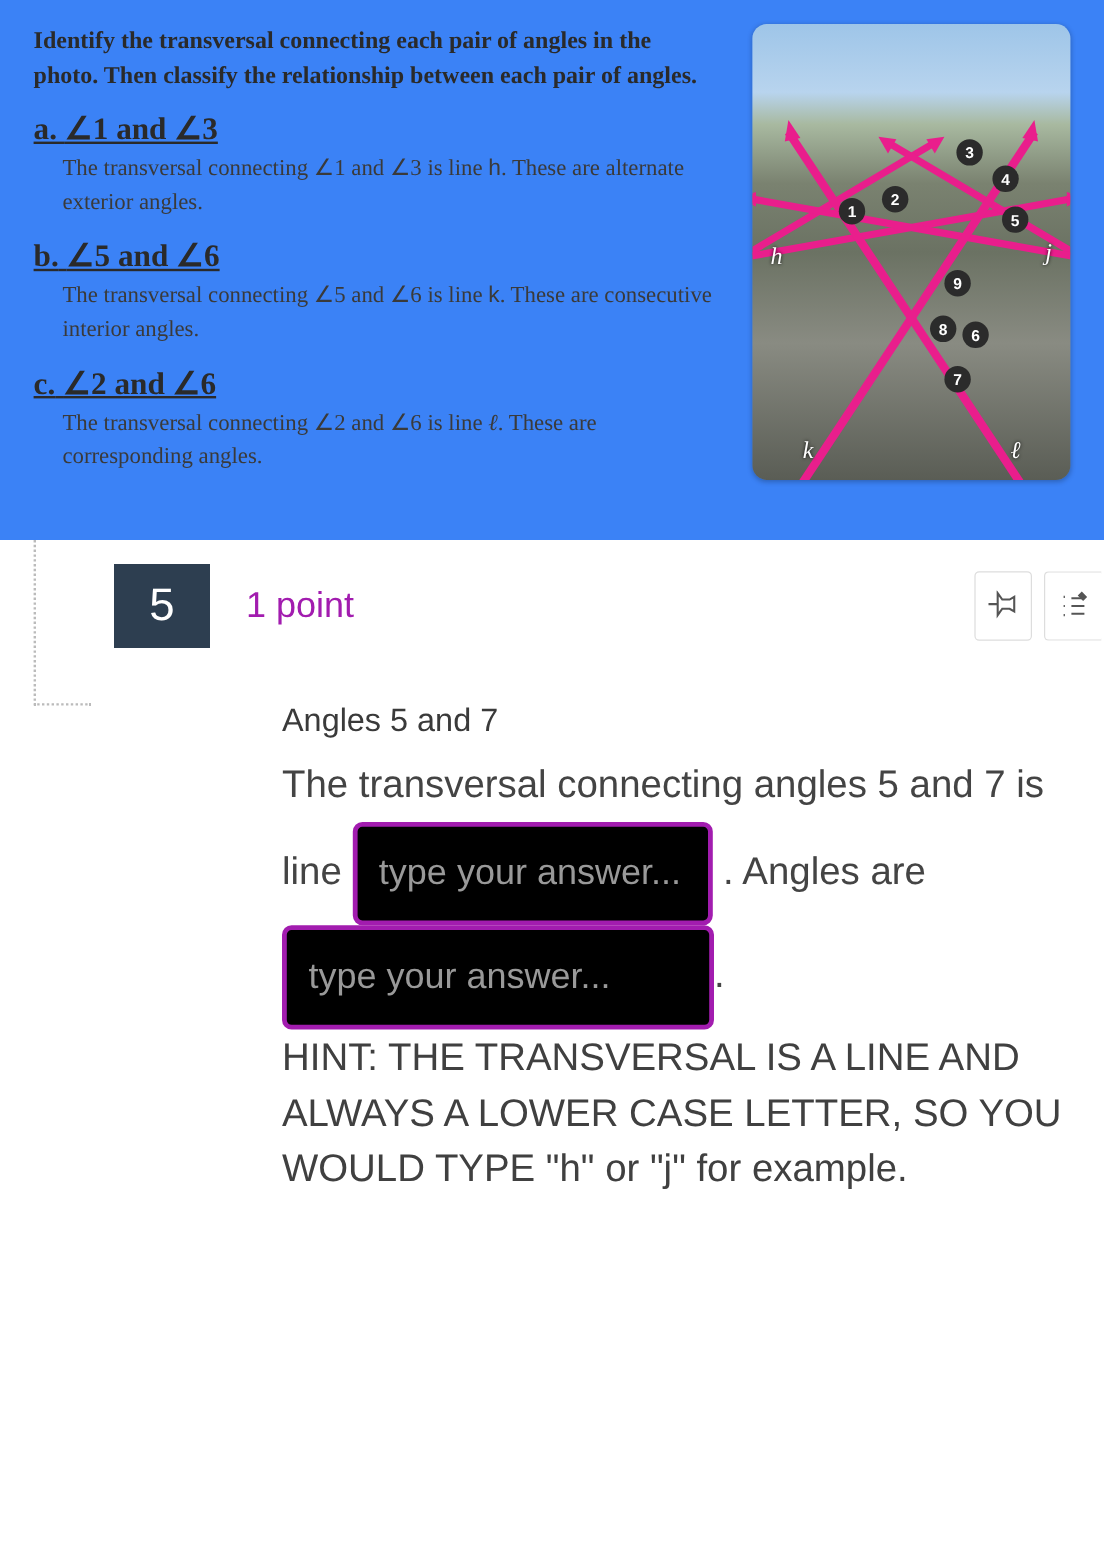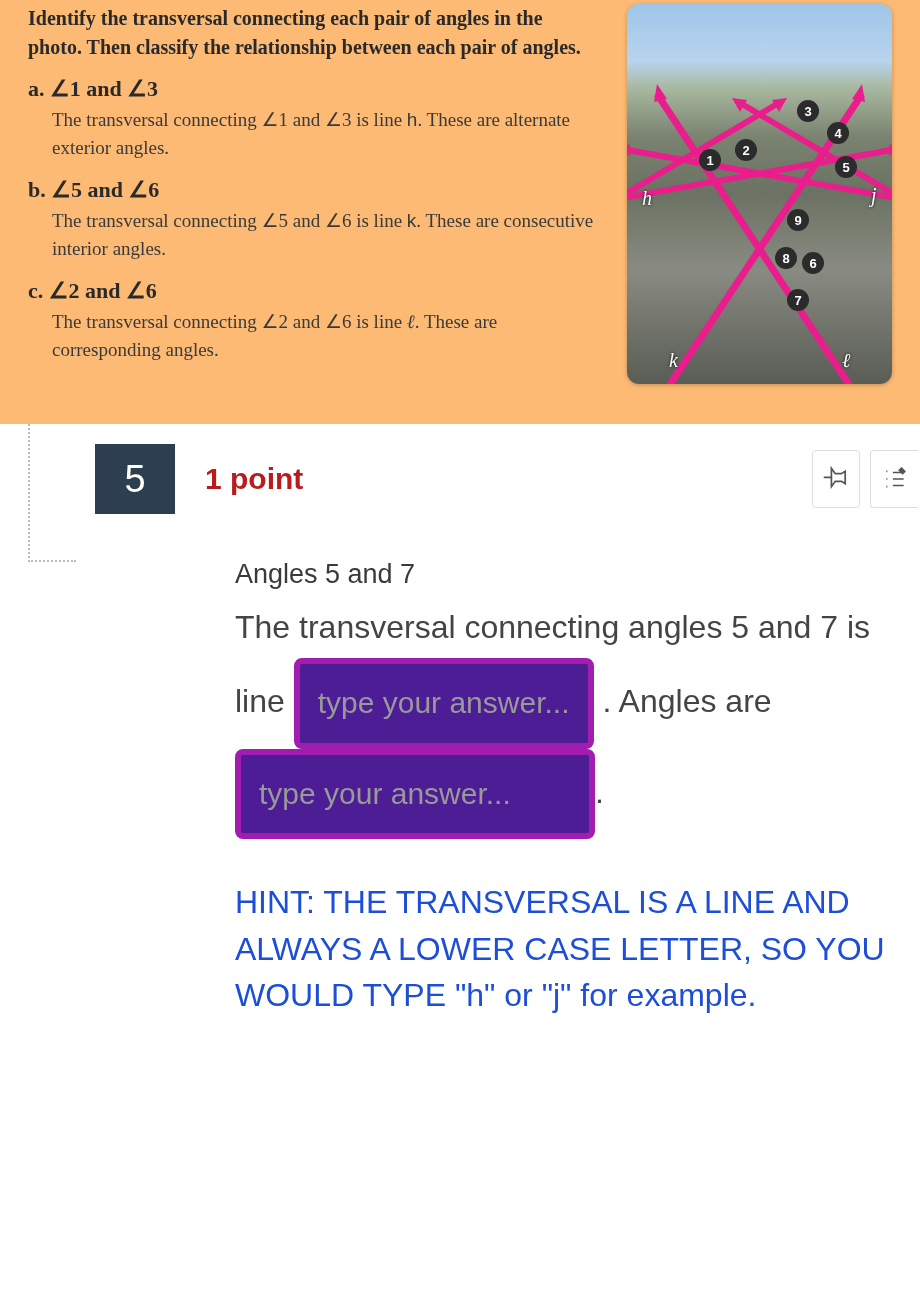--- a/index.html
+++ b/index.html
@@ -1,41 +1,41 @@
 <!DOCTYPE html>
 <html><head>
 <meta charset="utf-8">
 <style>
 * { margin: 0; padding: 0; box-sizing: border-box; }
 body { font-family: Georgia, 'Times New Roman', serif; background: #fff; width: 920px; }
-.worked-example { padding: 4px 28px 40px 28px; background: #fdba74; display: flex; gap: 32px; }
+.worked-example { padding: 20px 28px 40px 28px; background: #3b82f6; display: flex; gap: 32px; }
 .example-text { flex: 1; }
 .example-prompt { font-weight: bold; color: #2a2a2a; font-size: 20px; line-height: 1.45; margin-bottom: 14px; }
 .example-item { margin-bottom: 16px; }
-.example-label { font-weight: bold; font-size: 22px; color: #2a2a2a; }
+.example-label { font-weight: bold; font-size: 26px; color: #2a2a2a; text-decoration: underline; }
 .example-body { font-size: 19px; color: #3a3a3a; margin-top: 4px; margin-left: 24px; line-height: 1.45; }
 .sans { font-family: Arial, Helvetica, sans-serif; }
 .ital { font-style: italic; font-family: 'Times New Roman', serif; }
 .photo-wrap { width: 265px; height: 380px; border-radius: 12px; background: linear-gradient(to bottom, #9ec5e8 0%, #b8d4ee 15%, #a8b9a0 22%, #7a8270 35%, #6b7263 50%, #898b82 70%, #5a5d55 100%); position: relative; overflow: hidden; flex-shrink: 0; box-shadow: 0 1px 4px rgba(0,0,0,0.25); }
 .photo-wrap svg { position: absolute; top: 0; left: 0; }
 .angle-num { position: absolute; width: 22px; height: 22px; background: #2b2b2b; color: #fff; border-radius: 50%; font-size: 13px; font-weight: bold; display: flex; align-items: center; justify-content: center; font-family: Arial, sans-serif; }
 .line-lbl { position: absolute; color: #fff; font-style: italic; font-size: 20px; font-family: 'Times New Roman', serif; text-shadow: 0 0 3px #000; }
 .question-block { padding: 20px 0 30px 20px; font-family: 'Helvetica Neue', Arial, sans-serif; position: relative; }
 .connector { position: absolute; left: 28px; top: 0; width: 48px; height: 138px; border-left: 2px dotted #bbb; border-bottom: 2px dotted #bbb; }
 .q-header { display: flex; align-items: center; margin-left: 75px; }
 .q-num { background: #2d3e50; color: #fff; width: 80px; height: 70px; display: flex; align-items: center; justify-content: center; font-size: 38px; font-weight: 300; }
-.q-points { color: #b91c1c; font-size: 30px; margin-left: 30px; font-weight: 700; }
+.q-points { color: #a21caf; font-size: 30px; margin-left: 30px; font-weight: 400; }
 .q-actions { margin-left: auto; display: flex; gap: 10px; padding-right: 2px; }
 .act-btn { width: 48px; height: 58px; border: 1px solid #ddd; border-radius: 4px; background: #fff; display: flex; align-items: center; justify-content: center; color: #555; }
 .q-body { margin-left: 215px; margin-top: 45px; padding-right: 10px; }
 .q-title { font-size: 27px; color: #3a3a3a; font-weight: 400; margin-bottom: 6px; }
 .q-text { font-size: 32px; color: #444; line-height: 1.95; font-weight: 300; }
-.answer-input { display: inline-block; border: 6px solid #a21caf; border-radius: 8px; padding: 10px 18px; font-size: 30px; color: #999; font-family: inherit; font-weight: 300; vertical-align: middle; background: #4c1d95; min-width: 300px; }
+.answer-input { display: inline-block; border: 4px solid #a21caf; border-radius: 8px; padding: 10px 18px; font-size: 30px; color: #999; font-family: inherit; font-weight: 300; vertical-align: middle; background: #000000; min-width: 300px; }
 .answer-input.wide { min-width: 360px; }
-.hint { font-size: 32px; color: #1d4ed8; margin-top: 40px; line-height: 1.45; font-weight: 300; }
+.hint { font-size: 32px; color: #404040; line-height: 1.45; font-weight: 300; }
 </style>
 </head>
 <body>
 
 <div class="worked-example">
   <div class="example-text">
     <p class="example-prompt">Identify the transversal connecting each pair of angles in the photo. Then classify the relationship between each pair of angles.</p>
 
     <div class="example-item">
       <span class="example-label"><span>a.</span> <span>∠1 and ∠3</span></span>

